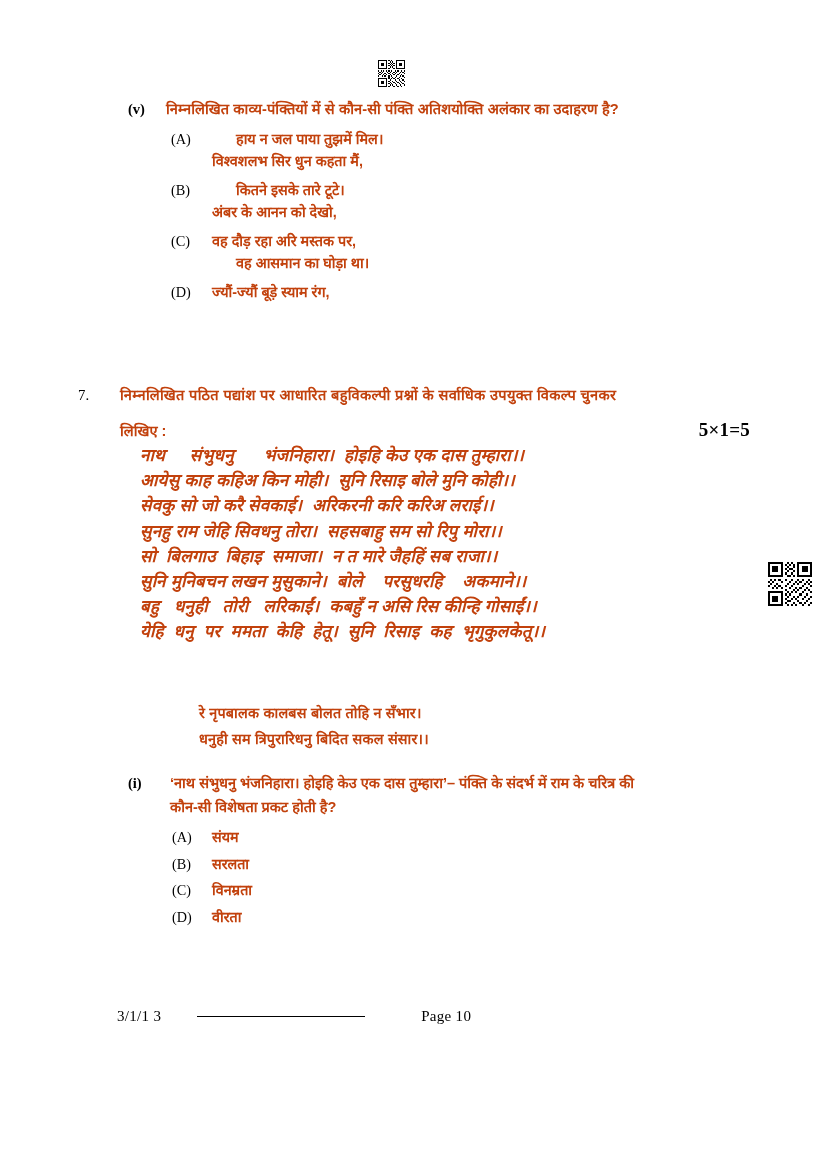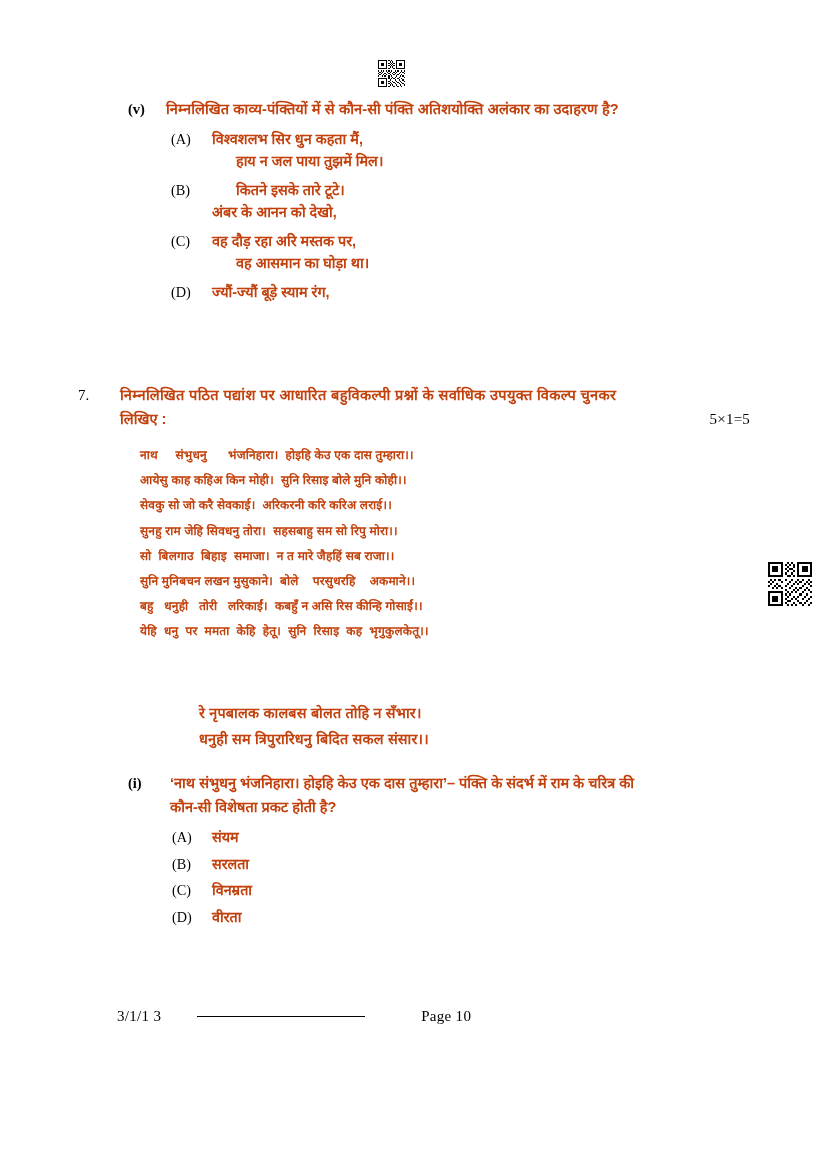--- a/index.html
+++ b/index.html
@@ -124,45 +124,47 @@
   }
   .q7-l1 {
     font-size: 14.6px;
     line-height: 24px;
     letter-spacing: 0.35px;
   }
   .q7-l2wrap {
     display: flex;
     justify-content: space-between;
     align-items: baseline;
+    margin-top: 12px;
   }
   .q7-l2 {
     font-size: 14.6px;
     line-height: 24px;
   }
   .marks {
     font-family: "Liberation Serif", serif;
-    font-size: 15px;
-    font-weight: 400;
+    font-size: 19px;
+    font-weight: 700;
     letter-spacing: 0.2px;
     white-space: nowrap;
   }
 
   
   .poem {
     position: absolute;
     left: 140px;
     top: 443px;
     width: 560px;
   }
   .poem-line {
-    font-size: 12px;
+    font-size: 17px;
     line-height: 25.2px;
     white-space: pre;
     letter-spacing: 0.2px;
+    font-style: italic;
   }
   .doha {
     position: absolute;
     left: 188px;
     top: 701px;
     width: 520px;
   }
   .doha-line {
     font-size: 14.4px;
     line-height: 25.5px;
@@ -479,22 +481,22 @@
   <div class="qv">
     <div class="q-row">
       <div class="q-label">(v)</div>
       <div class="q-text devanagari">निम्नलिखित काव्य-पंक्तियों में से कौन-सी पंक्ति अतिशयोक्ति अलंकार का उदाहरण है?</div>
     </div>
 
     <div class="opt-list">
       <div class="opt">
         <div class="opt-tag">(A)</div>
         <div class="opt-lines">
+          <div class="opt-line devanagari second">हाय न जल पाया तुझमें मिल।</div>
           <div class="opt-line devanagari">विश्वशलभ सिर धुन कहता मैं,</div>
-          <div class="opt-line devanagari second">हाय न जल पाया तुझमें मिल।</div>
         </div>
       </div>
       <div class="opt">
         <div class="opt-tag">(B)</div>
         <div class="opt-lines">
           <div class="opt-line devanagari second">कितने इसके तारे टूटे।</div>
           <div class="opt-line devanagari">अंबर के आनन को देखो,</div>
         </div>
       </div>
       <div class="opt">

